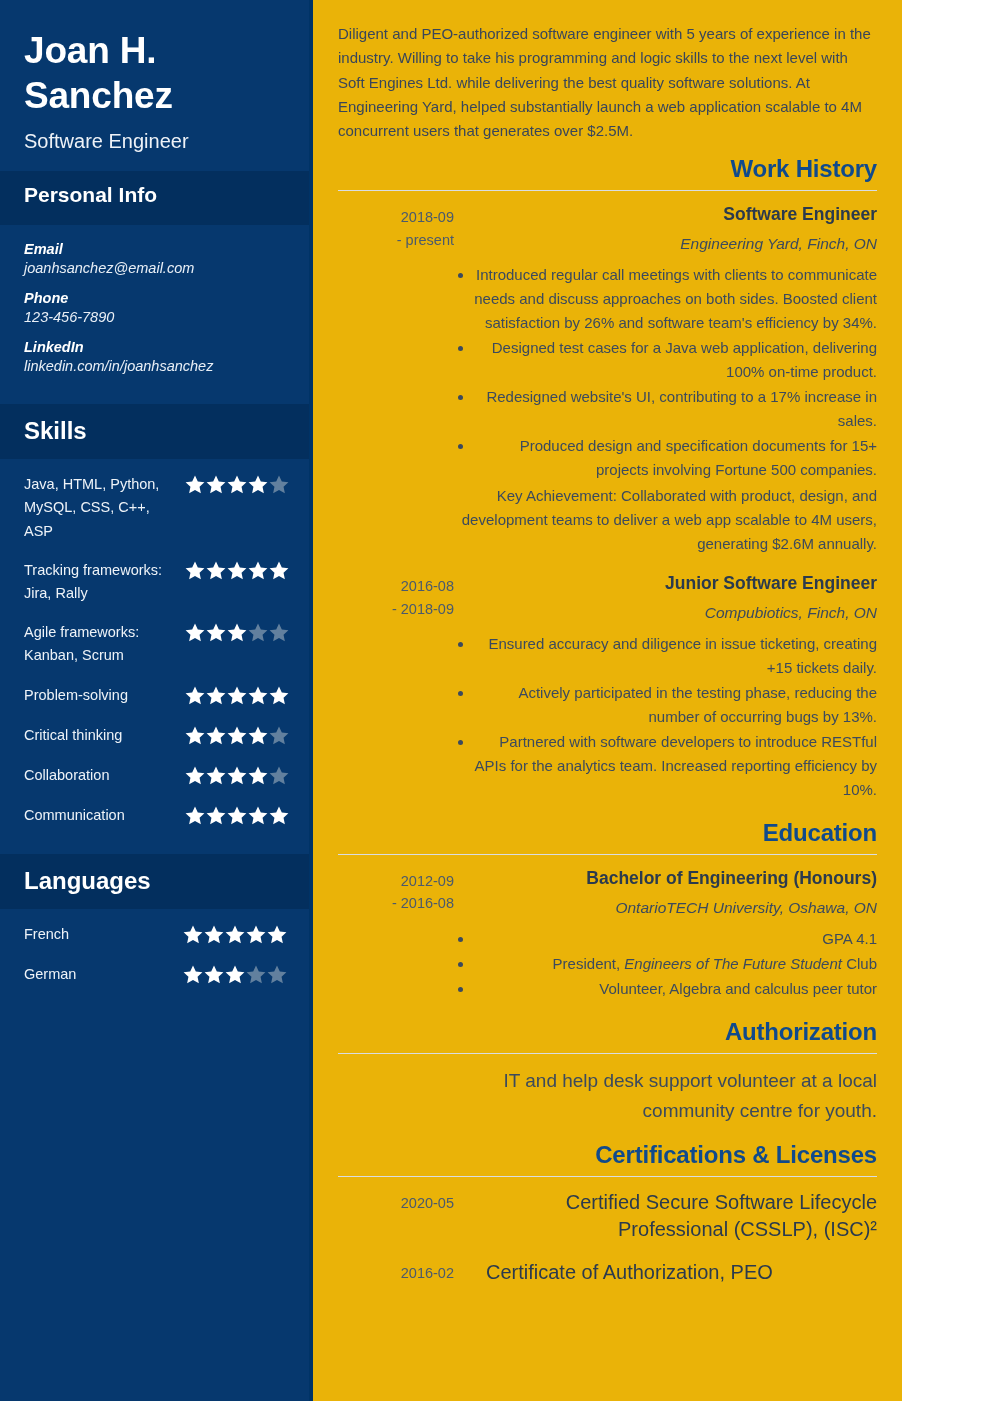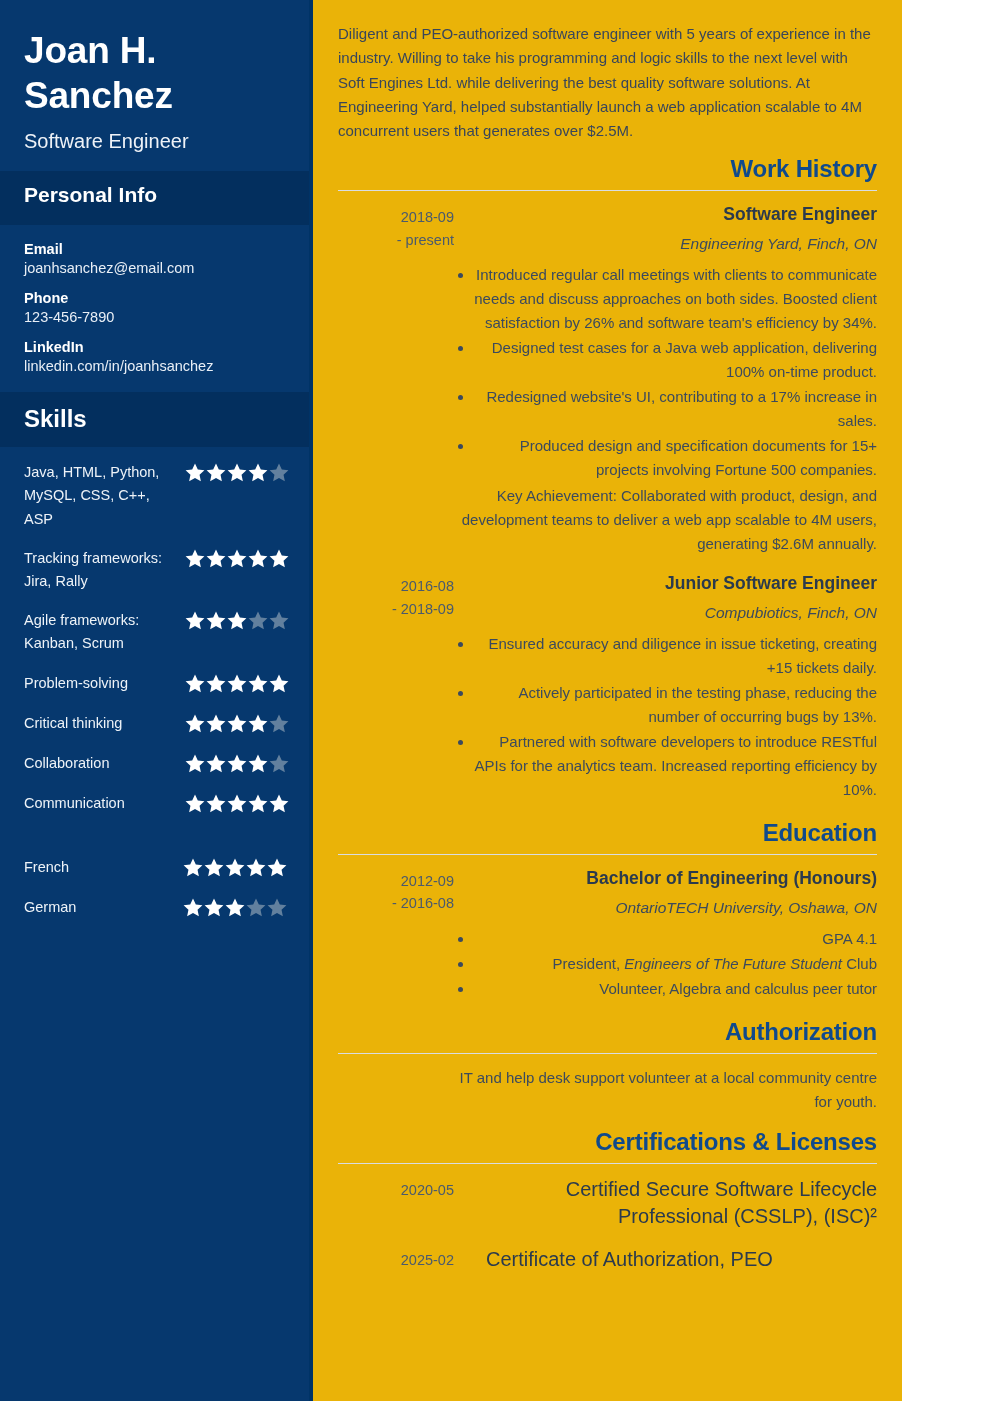--- a/index.html
+++ b/index.html
@@ -59,21 +59,22 @@
   .side-head-title {
     font-size: 21px;
     font-weight: bold;
     margin: 0;
     color: #ffffff;
   }
   .side-head-title.big {
     font-size: 24px;
   }
   .side-body {
-    padding: 16px 24px 4px 24px;
+    padding: 16px 24px 16px 24px;
+    font-style: italic;
   }
   .contact-item {
     margin-bottom: 14px;
   }
   .contact-label {
     font-size: 14.5px;
     font-weight: bold;
     color: #ffffff;
     margin-bottom: 3px;
   }
@@ -192,21 +193,21 @@
     margin-bottom: 1px;
   }
   .bullets li::marker { color: #3c4a5d; }
   .key-achievement {
     font-size: 15px;
     line-height: 1.6;
     color: #3c4a5d;
     margin: 2px 0 0 0;
   }
   .plain-text {
-    font-size: 15px;
+    font-size: 19px;
     line-height: 1.6;
     color: #3c4a5d;
     margin: 0;
   }
   .cert-entry {
     display: flex;
     margin-bottom: 16px;
     gap: 32px;
   }
   .cert-entry:last-child { margin-bottom: 0; }
@@ -356,20 +357,23 @@
               </svg></span><span class="star full"><svg viewBox="0 0 24 23" xmlns="http://www.w3.org/2000/svg">
                 <path d="M12 0.6 L15.4 7.9 L23.4 8.8 L17.5 14.2 L19.1 22.1 L12 18.2 L4.9 22.1 L6.5 14.2 L0.6 8.8 L8.6 7.9 Z"></path>
               </svg></span><span class="star full"><svg viewBox="0 0 24 23" xmlns="http://www.w3.org/2000/svg">
                 <path d="M12 0.6 L15.4 7.9 L23.4 8.8 L17.5 14.2 L19.1 22.1 L12 18.2 L4.9 22.1 L6.5 14.2 L0.6 8.8 L8.6 7.9 Z"></path>
               </svg></span><span class="star full"><svg viewBox="0 0 24 23" xmlns="http://www.w3.org/2000/svg">
                 <path d="M12 0.6 L15.4 7.9 L23.4 8.8 L17.5 14.2 L19.1 22.1 L12 18.2 L4.9 22.1 L6.5 14.2 L0.6 8.8 L8.6 7.9 Z"></path>
               </svg></span></div>
       </div>
     </div>
 
+    <div class="side-head-band tall">
+      <h2 class="side-head-title big">Languages</h2>
+    </div>
 
     <div class="rating-list">
       <div class="rating-row lang">
         <div class="rating-label">French</div>
         <div class="stars lang-stars"><span class="star full"><svg viewBox="0 0 24 23" xmlns="http://www.w3.org/2000/svg">
                 <path d="M12 0.6 L15.4 7.9 L23.4 8.8 L17.5 14.2 L19.1 22.1 L12 18.2 L4.9 22.1 L6.5 14.2 L0.6 8.8 L8.6 7.9 Z"></path>
               </svg></span><span class="star full"><svg viewBox="0 0 24 23" xmlns="http://www.w3.org/2000/svg">
                 <path d="M12 0.6 L15.4 7.9 L23.4 8.8 L17.5 14.2 L19.1 22.1 L12 18.2 L4.9 22.1 L6.5 14.2 L0.6 8.8 L8.6 7.9 Z"></path>
               </svg></span><span class="star full"><svg viewBox="0 0 24 23" xmlns="http://www.w3.org/2000/svg">
                 <path d="M12 0.6 L15.4 7.9 L23.4 8.8 L17.5 14.2 L19.1 22.1 L12 18.2 L4.9 22.1 L6.5 14.2 L0.6 8.8 L8.6 7.9 Z"></path>
@@ -479,19 +483,19 @@
     <section class="section">
       <h2 class="section-title">Certifications &amp; Licenses</h2>
       <hr class="rule">
 
       <div class="cert-entry">
         <div class="entry-dates">2020-05</div>
         <p class="cert-name">Certified Secure Software Lifecycle Professional (CSSLP), (ISC)²</p>
       </div>
 
       <div class="cert-entry">
-        <div class="entry-dates">2025-02</div>
+        <div class="entry-dates">2016-02</div>
         <p class="cert-name">Certificate of Authorization, PEO</p>
       </div>
     </section>
 
   </main>
 </div>
 
 </body></html>

